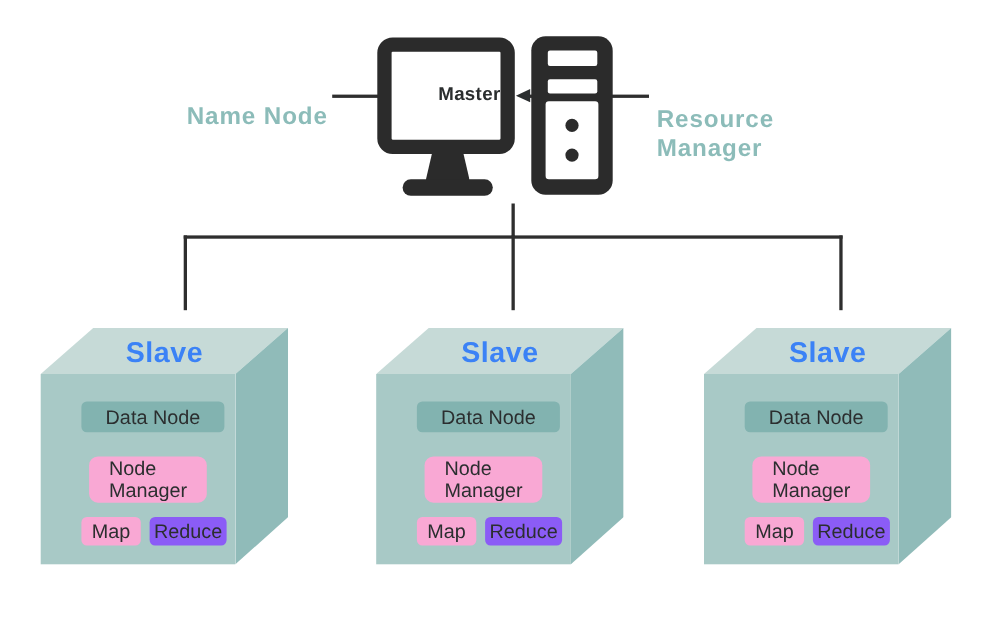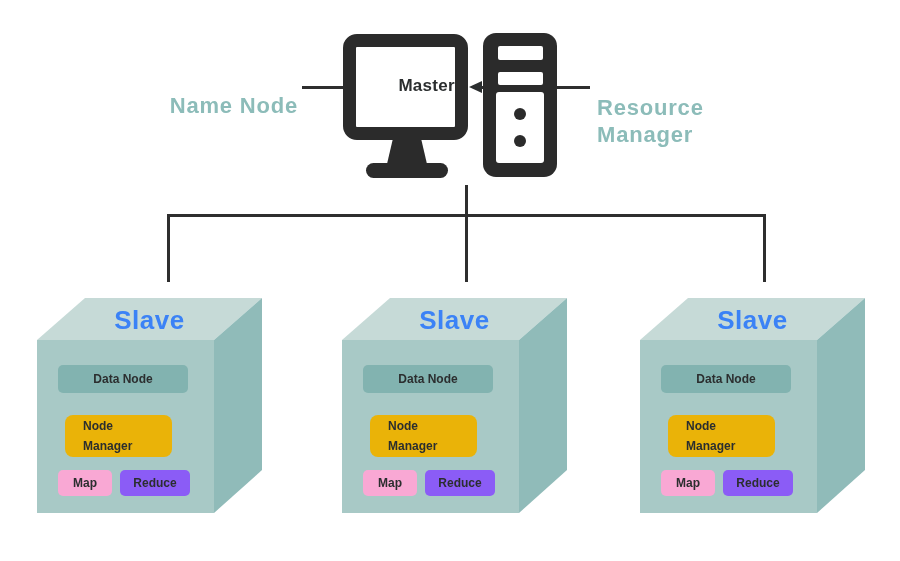--- a/index.html
+++ b/index.html
@@ -56,26 +56,26 @@
   .cube{position:absolute;top:298px;width:225px;height:215px;}
   .cube .face{position:absolute;left:0;top:0;width:225px;height:215px;}
   .face-top{clip-path:polygon(0px 42px,177px 42px,225px 0px,48px 0px);background:#c6dad7;}
   .face-side{clip-path:polygon(177px 42px,225px 0px,225px 172px,177px 215px);background:#90bbb9;}
   .face-front{position:absolute;left:0;top:42px;width:177px;height:173px;background:#a8c9c6;}
   .cube-title{
     position:absolute;left:0;top:7px;width:225px;text-align:center;
     font-size:26px;font-weight:bold;color:#3b82f6;letter-spacing:0.5px;
   }
   .badge{
-    position:absolute;color:#2b2e2f;font-weight:bold;font-size:12px;
-    display:flex;align-items:center;justify-content:center;box-sizing:border-box;
+    position:absolute;color:#2b2e2f;font-weight:normal;font-size:18px;
+    display:flex;align-items:center;justify-content:center;box-sizing:border-box;margin-left:16px;
   }
   .badge-datanode{left:21px;top:67px;width:130px;height:28px;background:#82b3b0;border-radius:5px;}
   .badge-nodemanager{
-    left:28px;top:117px;width:107px;height:42px;background:#eab308;border-radius:8px;
+    left:28px;top:117px;width:107px;height:42px;background:#f9a8d4;border-radius:8px;
     flex-direction:column;align-items:flex-start;justify-content:center;
     padding-left:18px;line-height:20px;
   }
   .badge-map{left:21px;top:172px;width:54px;height:26px;background:#f9a8d4;border-radius:5px;}
   .badge-reduce{left:83px;top:172px;width:70px;height:26px;background:#8b5cf6;border-radius:5px;}
 </style>
 </head>
 <body>
 
 <div class="canvas">

